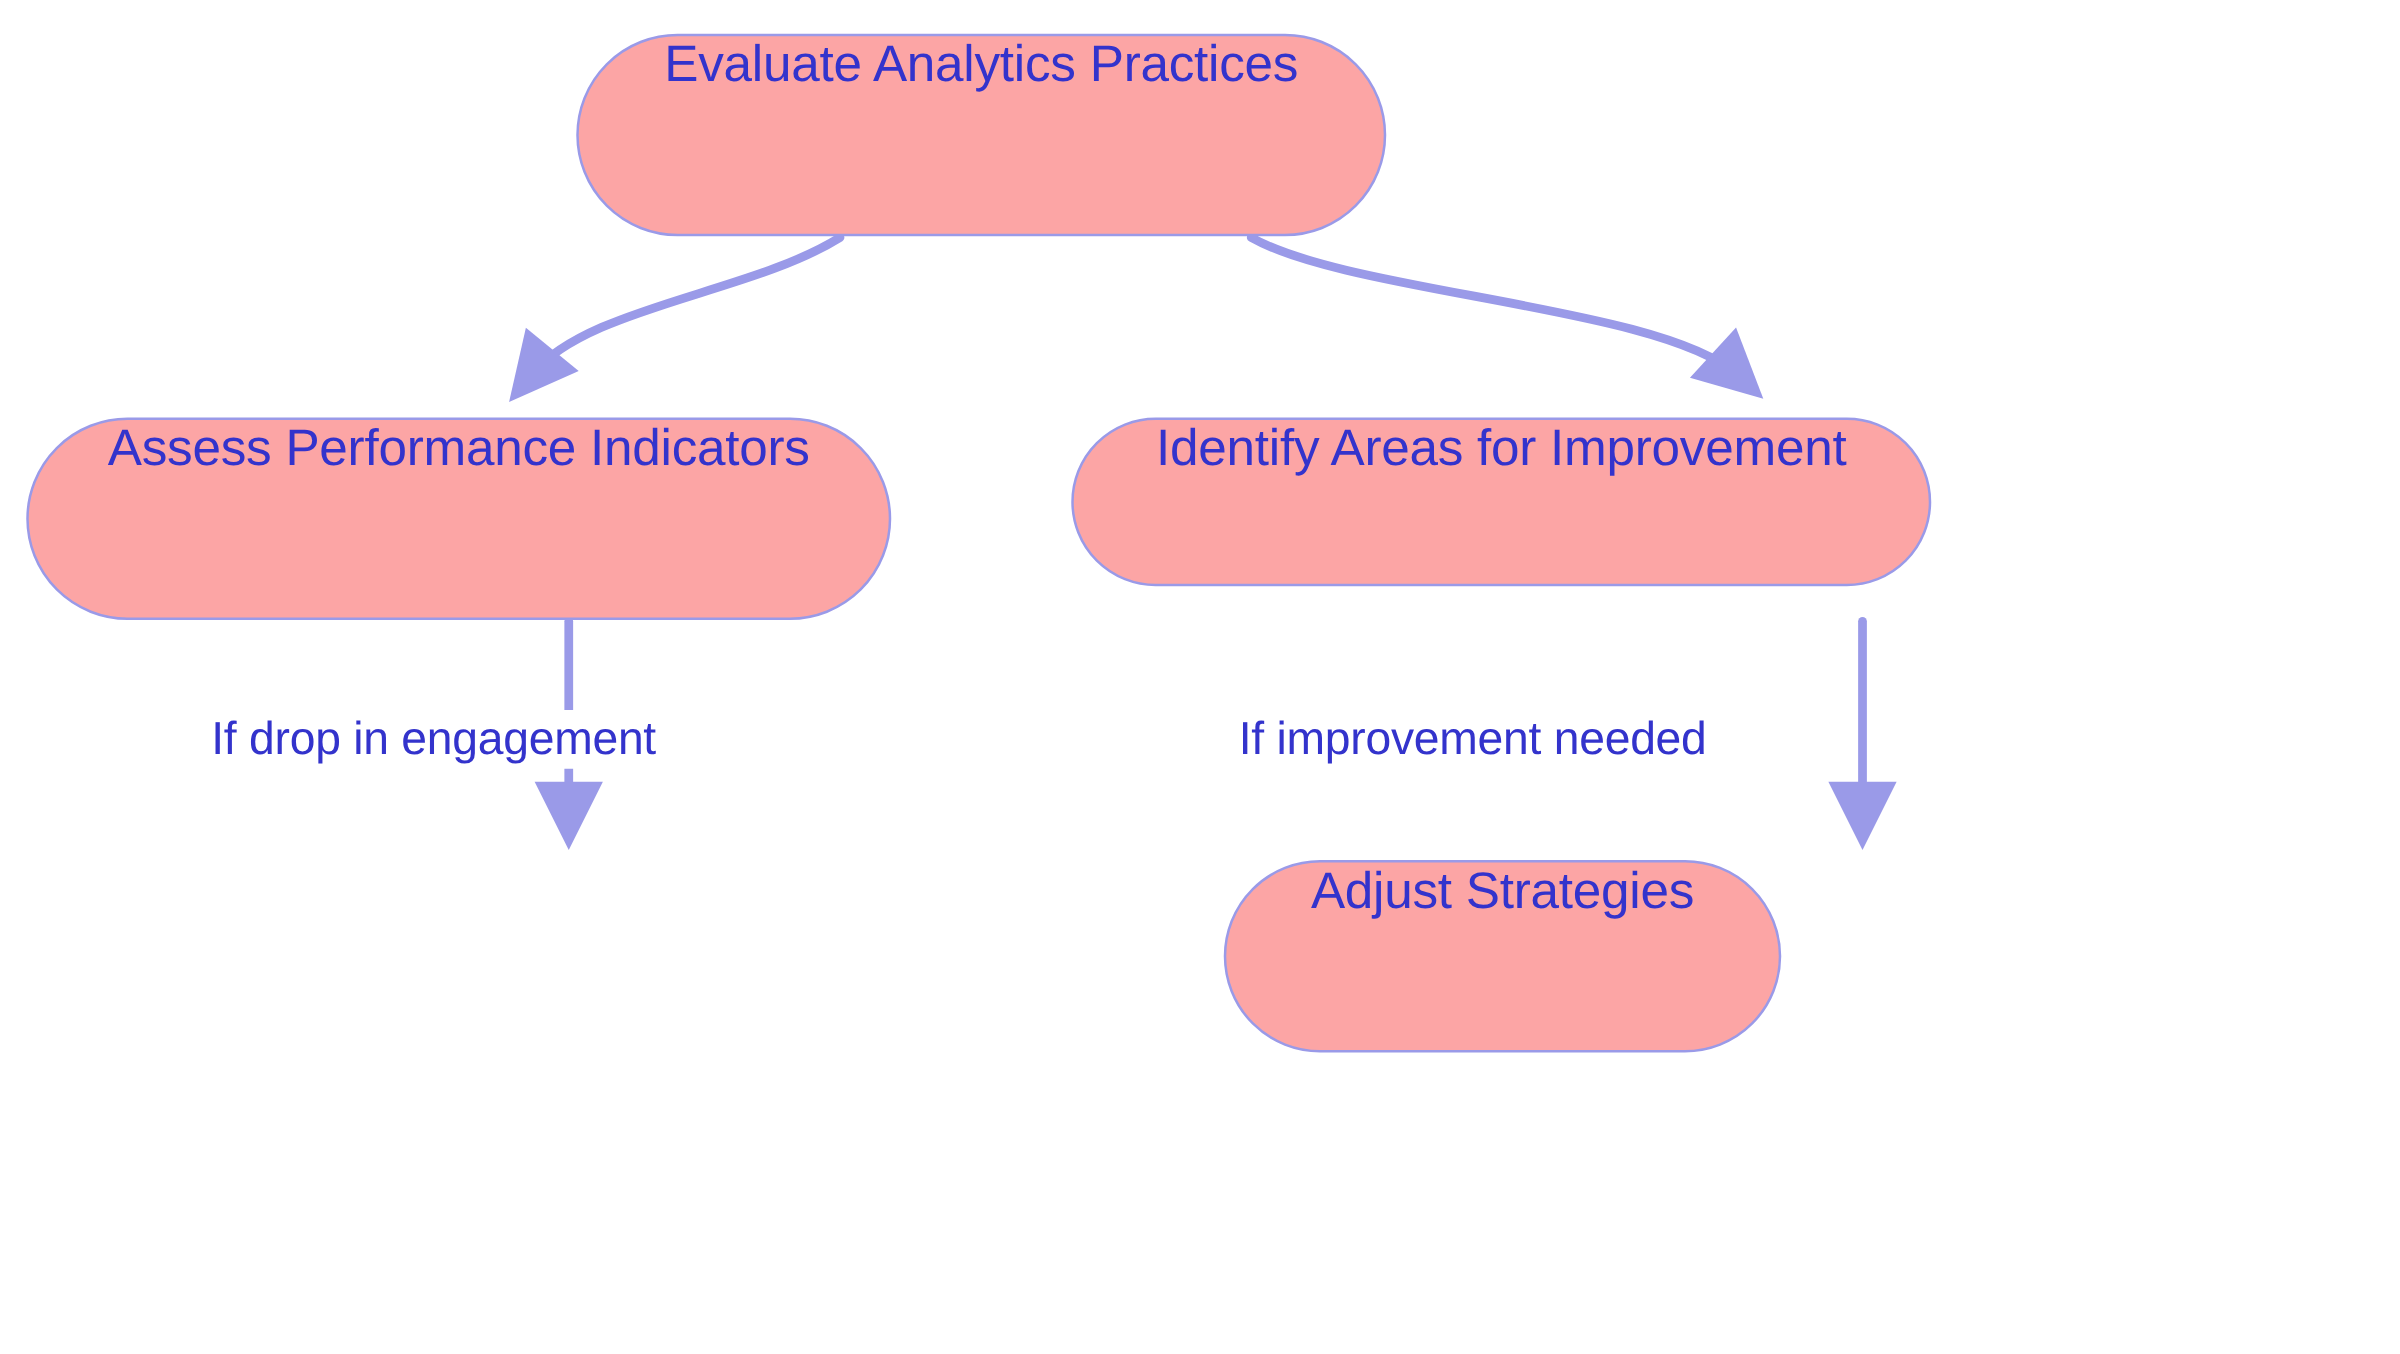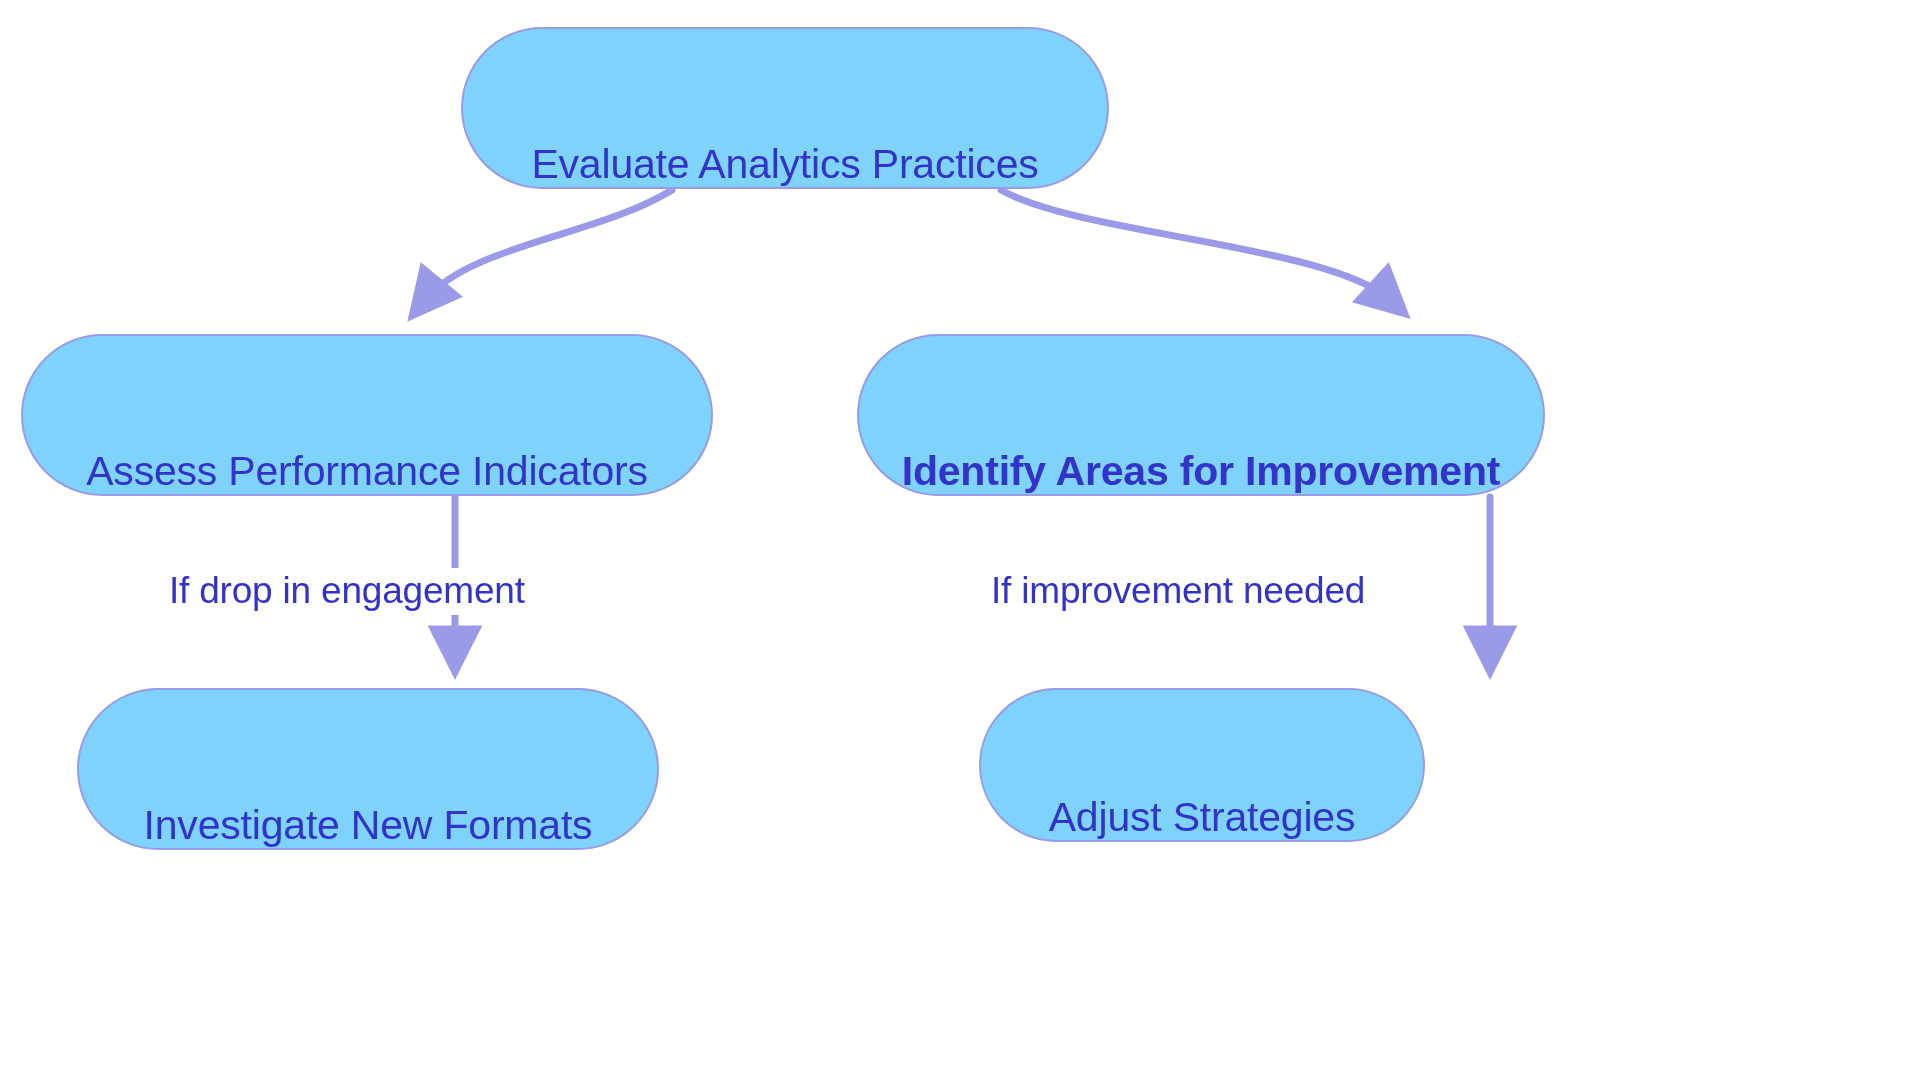--- a/index.html
+++ b/index.html
@@ -22,25 +22,25 @@
     position: absolute;
     left: 0;
     top: 0;
     width: 1920px;
     height: 1083px;
     pointer-events: none;
   }
   .node {
     position: absolute;
     box-sizing: border-box;
-    background: #7dd3fc;
+    background: #fca5a5;
     border: 2px solid #9a9ae8;
     border-radius: 999px;
     display: flex;
-    align-items: flex-end;
+    align-items: flex-start;
     justify-content: center;
     text-align: center;
     color: #3333cc;
     font-family: "Liberation Sans", sans-serif;
     font-weight: 400;
     letter-spacing: -0.2px;
     white-space: nowrap;
   }
   .node-label {
     color: #3333cc;
@@ -59,21 +59,21 @@
   }
 
   
   #node-root {
     left: 461px;  top: 27px;   width: 648px; height: 162px;  font-size: 41px;
   }
   #node-assess {
     left: 21px;   top: 334px;  width: 692px; height: 162px;  font-size: 41px;
   }
   #node-identify {
-    left: 857px;  top: 334px;  width: 688px; height: 162px;  font-size: 41px; font-weight: bold;
+    left: 857px;  top: 334px;  width: 688px; height: 135px;  font-size: 41px;
   }
   #node-investigate {
     left: 77px;   top: 688px;  width: 582px; height: 162px;  font-size: 41px;
   }
   #node-adjust {
     left: 979px;  top: 688px;  width: 446px; height: 154px;  font-size: 41px;
   }
 
   
   #label-left  { left: 163px;  top: 568px; }
@@ -105,23 +105,20 @@
   </div>
 
   <div class="node" id="node-assess">
     <span class="node-label">Assess Performance Indicators</span>
   </div>
 
   <div class="node" id="node-identify">
     <span class="node-label">Identify Areas for Improvement</span>
   </div>
 
-  <div class="node" id="node-investigate">
-    <span class="node-label">Investigate New Formats</span>
-  </div>
 
   <div class="node" id="node-adjust">
     <span class="node-label">Adjust Strategies</span>
   </div>
 
   <div class="edge-label" id="label-right">If improvement needed</div>
 
   <div class="edge-label" id="label-left">If drop in engagement</div>
 
 </div>

